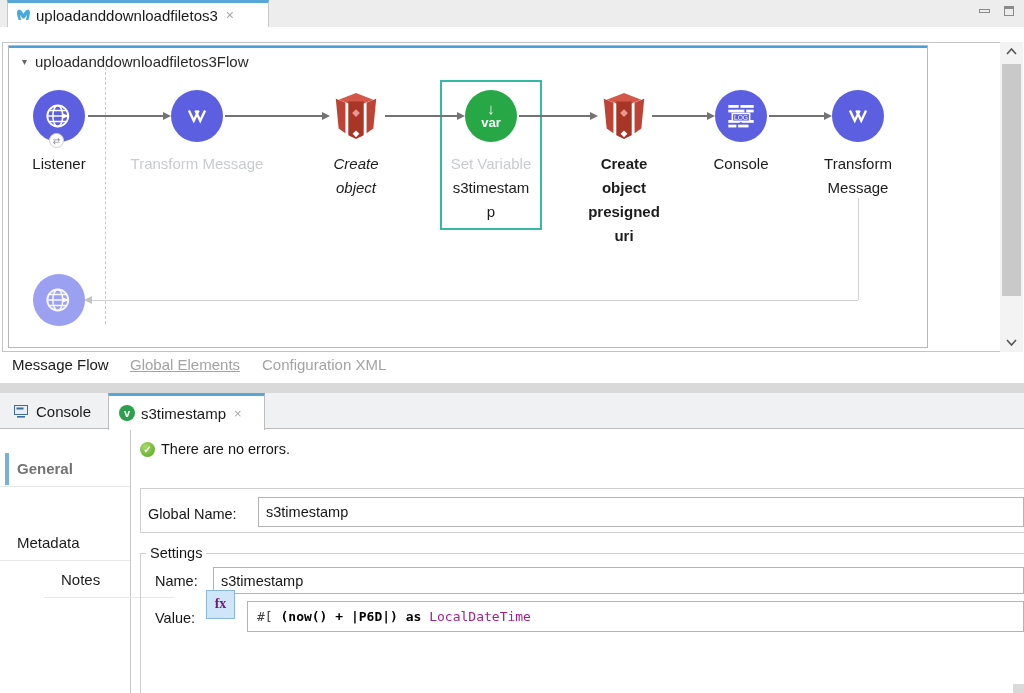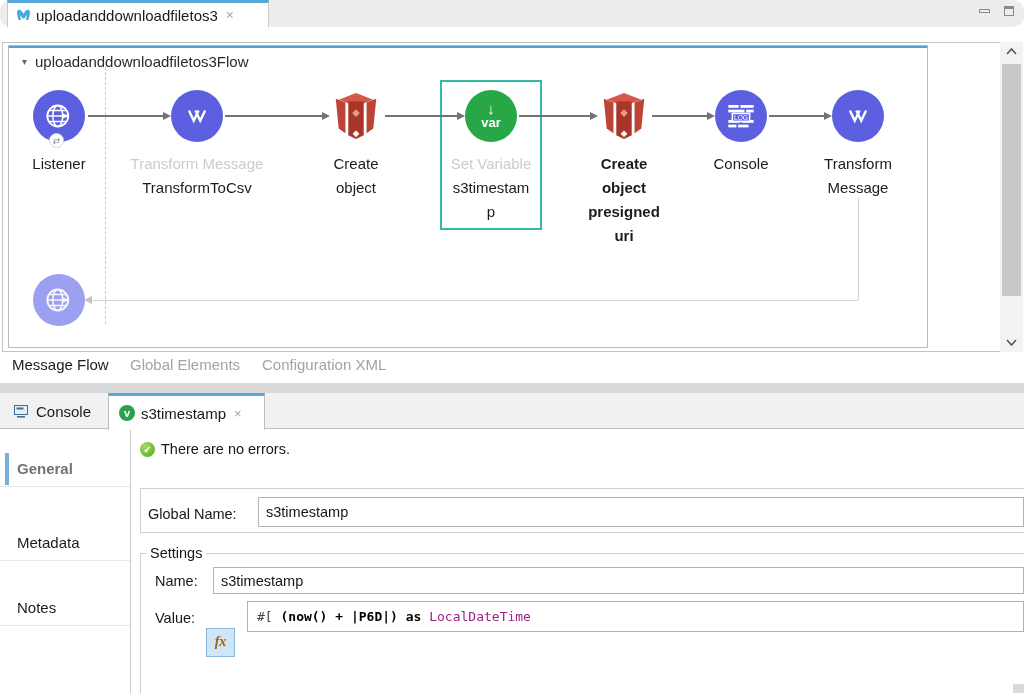--- a/index.html
+++ b/index.html
@@ -1,20 +1,20 @@
 <!DOCTYPE html>
 <html><head>
 <meta charset="utf-8">
 <style>
   html,body{margin:0;padding:0;background:#fff;}
   #screen{position:relative;width:1024px;height:693px;background:#fff;overflow:hidden;
           font-family:"Liberation Sans",sans-serif;-webkit-font-smoothing:antialiased;}
 
   
-  .top-tabbar{position:absolute;left:0;top:0;width:1024px;height:27px;background:#ededee;border-radius:11px;}
+  .top-tabbar{position:absolute;left:0;top:0;width:1024px;height:27px;background:#ededee;}
   .editor-tab{position:absolute;left:7px;top:0;width:262px;height:27px;background:#fff;
               border-top:3px solid #58a7d9;border-left:1px solid #c9c9c9;border-right:1px solid #c9c9c9;
               box-sizing:border-box;display:flex;align-items:center;gap:5px;padding:0 8px;}
   .tab-label{font-size:15px;color:#1a1a1a;white-space:nowrap;}
   .tab-close{color:#a5a5a5;font-size:14px;margin-left:3px;cursor:pointer;}
   .win-btns{position:absolute;right:10px;top:6px;display:flex;gap:14px;align-items:flex-start;}
   .min-glyph{width:11px;height:4px;border:1px solid #8a8a8a;box-sizing:border-box;margin-top:3px;}
   .restore-glyph{width:10px;height:10px;border:1px solid #8a8a8a;border-top:3px solid #8a8a8a;box-sizing:border-box;}
 
   
@@ -31,21 +31,21 @@
   .green-circle{background:#27a746;}
   .s3-icon{position:absolute;width:52px;height:52px;}
   .n-listener{left:33px;top:90px;} .n-t1{left:171px;top:90px;} .n-s3a{left:330px;top:90px;}
   .n-setvar{left:465px;top:90px;} .n-s3b{left:598px;top:90px;} .n-logger{left:715px;top:90px;} .n-t2{left:832px;top:90px;}
   .badge{position:absolute;left:49px;top:133px;width:15px;height:15px;border-radius:50%;background:#fff;
          border:1px solid #d2d2d2;color:#8b8b8b;font-size:9px;line-height:14px;text-align:center;box-sizing:border-box;}
   .label-block{position:absolute;top:152px;text-align:center;font-size:15px;line-height:24px;color:#1c1c1c;}
   .type-label{color:#c9cbcf;}
   .lb-listener{left:4px;width:110px;} .lb-t1{left:117px;width:160px;} .lb-s3a{left:301px;width:110px;}
   .lb-setvar{left:436px;width:110px;} .lb-s3b{left:569px;width:110px;} .lb-logger{left:686px;width:110px;} .lb-t2{left:803px;width:110px;}
-  .wrap64{display:inline-block;width:64px;} .wrap78{display:inline-block;width:78px;word-break:break-all;}
+  .wrap64{display:inline-block;width:64px;font-style:italic;} .wrap78{display:inline-block;width:78px;word-break:break-all;}
   .wrap76{display:inline-block;width:76px;font-weight:bold;} .wrap90{display:inline-block;width:90px;}
   .selection-box{position:absolute;left:440px;top:80px;width:102px;height:150px;border:2px solid #35b9a5;box-sizing:border-box;}
   .var-inner{display:flex;flex-direction:column;align-items:center;color:#fff;font-weight:bold;}
   .var-arrow{font-size:15px;line-height:13px;}
   .var-text{font-size:13px;line-height:15px;}
 
   
   .arrow{position:absolute;top:115px;height:2px;background:#737373;}
   .arrow::after{content:"";position:absolute;right:-8px;top:-3px;border-left:8px solid #737373;
                 border-top:4px solid transparent;border-bottom:4px solid transparent;}
@@ -60,61 +60,61 @@
 
   
   .vscroll{position:absolute;left:1000px;top:42px;width:23px;height:310px;background:#f3f3f3;}
   .vs-btn{position:absolute;left:0;width:23px;height:17px;display:flex;align-items:center;justify-content:center;}
   .vs-up{top:1px;} .vs-down{bottom:1px;}
   .vs-thumb{position:absolute;left:2px;top:22px;width:19px;height:232px;background:#c9c9c9;}
 
   
   .ebt{position:absolute;top:356px;font-size:15px;white-space:nowrap;text-align:center;}
   .ebt-active{color:#1c1c1c;} .ebt-idle{color:#a3a3a3;}
-  .ebt1{left:12px;} .ebt2{left:130px;} .ebt3{left:262px;}
+  .ebt1{left:12px;} .ebt2{left:130px;text-decoration:underline;} .ebt3{left:262px;}
 
   
   .splitter{position:absolute;left:0;top:383px;width:1024px;height:10px;background:#d9d9d9;}
   .console-bar{position:absolute;left:0;top:393px;width:1024px;height:36px;background:#f0f1f2;
                border-bottom:1px solid #bdbdbd;box-sizing:border-box;}
   .console-tab{position:absolute;left:0;top:393px;height:36px;display:flex;align-items:center;gap:7px;
                padding:0 14px;font-size:15px;color:#1a1a1a;}
   .active-console-tab{position:absolute;left:108px;top:393px;width:157px;height:37px;background:#fff;
                border-left:1px solid #bdbdbd;border-right:1px solid #bdbdbd;border-top:3px solid #58a7d9;
                box-sizing:border-box;display:flex;align-items:center;gap:6px;padding:0 10px;font-size:15px;color:#1a1a1a;z-index:2;}
   .v-icon{width:16px;height:16px;border-radius:50%;background:#2ca04d;color:#fff;font-size:11px;
           font-weight:bold;text-align:center;line-height:16px;flex:0 0 16px;}
   .ct-close{color:#a5a5a5;font-size:13px;margin-left:2px;}
 
   
   .props-bg{position:absolute;left:0;top:430px;width:1024px;height:263px;background:#fff;}
   .sidebar-divider{position:absolute;left:130px;top:430px;width:1px;height:263px;background:#c9c9c9;}
   .side-item{position:absolute;left:0;width:130px;height:37px;line-height:37px;padding-left:17px;
              box-sizing:border-box;font-size:15px;color:#1c1c1c;border-bottom:1px solid #e8e8e8;cursor:pointer;}
-  .si-0{top:450px;color:#737373;font-weight:bold;} .si-1{top:487px;} .si-2{top:524px;} .si-3{top:589px;} .si-4{top:598px;}
+  .si-0{top:450px;color:#737373;font-weight:bold;} .si-1{top:487px;} .si-2{top:524px;} .si-3{top:561px;margin-left:44px;} .si-4{top:598px;}
   .side-accent{position:absolute;left:5px;top:453px;width:4px;height:32px;background:#74b2dd;}
 
   .status-row{position:absolute;left:140px;top:441px;display:flex;align-items:center;gap:6px;font-size:14.5px;color:#161616;}
   .check-icon{width:15px;height:15px;border-radius:50%;flex:0 0 15px;
               background:radial-gradient(circle at 35% 30%,#a6d968,#53a41f);
               color:#fff;font-size:10px;line-height:15px;text-align:center;font-weight:bold;}
 
   .dn-group{position:absolute;left:140px;top:488px;width:890px;height:45px;border:1px solid #cfcfcf;box-sizing:border-box;}
   .form-label{position:absolute;font-size:14.5px;color:#161616;white-space:nowrap;}
   .dn-label{left:148px;top:506px;} .name-label{left:155px;top:573px;} .value-label{left:155px;top:610px;}
   .tb{position:absolute;border:1px solid #b3b3b3;box-sizing:border-box;font-size:14.5px;color:#161616;
       padding:0 7px;font-family:"Liberation Sans",sans-serif;background:#fff;outline:none;}
   .dn-input{left:258px;top:497px;width:766px;height:30px;}
   .name-input{left:213px;top:567px;width:811px;height:27px;}
   .settings-fieldset{position:absolute;left:140px;top:553px;width:890px;height:140px;
       border-top:1px solid #cfcfcf;border-left:1px solid #cfcfcf;}
   .settings-legend{position:absolute;left:146px;top:545px;background:#fff;padding:0 4px;font-size:14.5px;color:#161616;}
-  .fx-btn{position:absolute;left:206px;top:628px;width:29px;height:29px;background:#cfe5f8;border:1px solid #8ab7de;
+  .fx-btn{position:absolute;left:206px;top:590px;width:29px;height:29px;background:#cfe5f8;border:1px solid #8ab7de;
       box-sizing:border-box;text-align:center;line-height:26px;font-family:"Liberation Serif",serif;
-      font-style:italic;font-weight:bold;font-size:14px;color:#a16207;cursor:pointer;}
+      font-weight:bold;font-size:14px;color:#701a75;cursor:pointer;}
   .value-input{position:absolute;left:247px;top:601px;width:777px;height:31px;border:1px solid #b3b3b3;
       box-sizing:border-box;background:#fff;display:flex;align-items:center;padding-left:9px;
       font-family:"DejaVu Sans Mono",monospace;font-size:13px;}
   .expr-prefix{color:#444;white-space:pre;}
   .expr-body{font-weight:bold;color:#000;white-space:pre;}
   .expr-kw{font-weight:bold;color:#000;white-space:pre;}
   .expr-type{color:#a1218c;white-space:pre;}
   .corner-box{position:absolute;right:0;bottom:0;width:11px;height:9px;background:#d9d9d9;}
 </style>
 </head>
@@ -171,21 +171,20 @@
   </div>
 
   <div class="node-icon indigo n-t1">
     <svg viewBox="0 0 26 26" width="28" height="28">
       <path d="M5.5 8 L10 17.5 L14.5 8" fill="none" stroke="#fff" stroke-width="2.2"></path>
       <path d="M11.5 8 L16 17.5 L20.5 8" fill="none" stroke="#fff" stroke-width="2.2"></path>
     </svg>
   </div>
   <div class="label-block lb-t1">
     <div class="type-label">Transform Message</div>
-    <div>TransformToCsv</div>
   </div>
 
   <div class="s3-icon n-s3a">
     <svg viewBox="0 0 54 54" width="52" height="52">
       <polygon points="27,3 45,10 27,17 9,10" fill="#d4584a"></polygon>
       <polygon points="6,9 16,13 16,45 9,40" fill="#bc4335"></polygon>
       <polygon points="48,9 38,13 38,45 45,40" fill="#bc4335"></polygon>
       <polygon points="19,12 35,12 35,47 27,51 19,47" fill="#a83526"></polygon>
       <polygon points="27,20 31,24 27,28 23,24" fill="#e8988f"></polygon>
       <polygon points="27,42 30.5,45.5 27,49 23.5,45.5" fill="#fff"></polygon>

